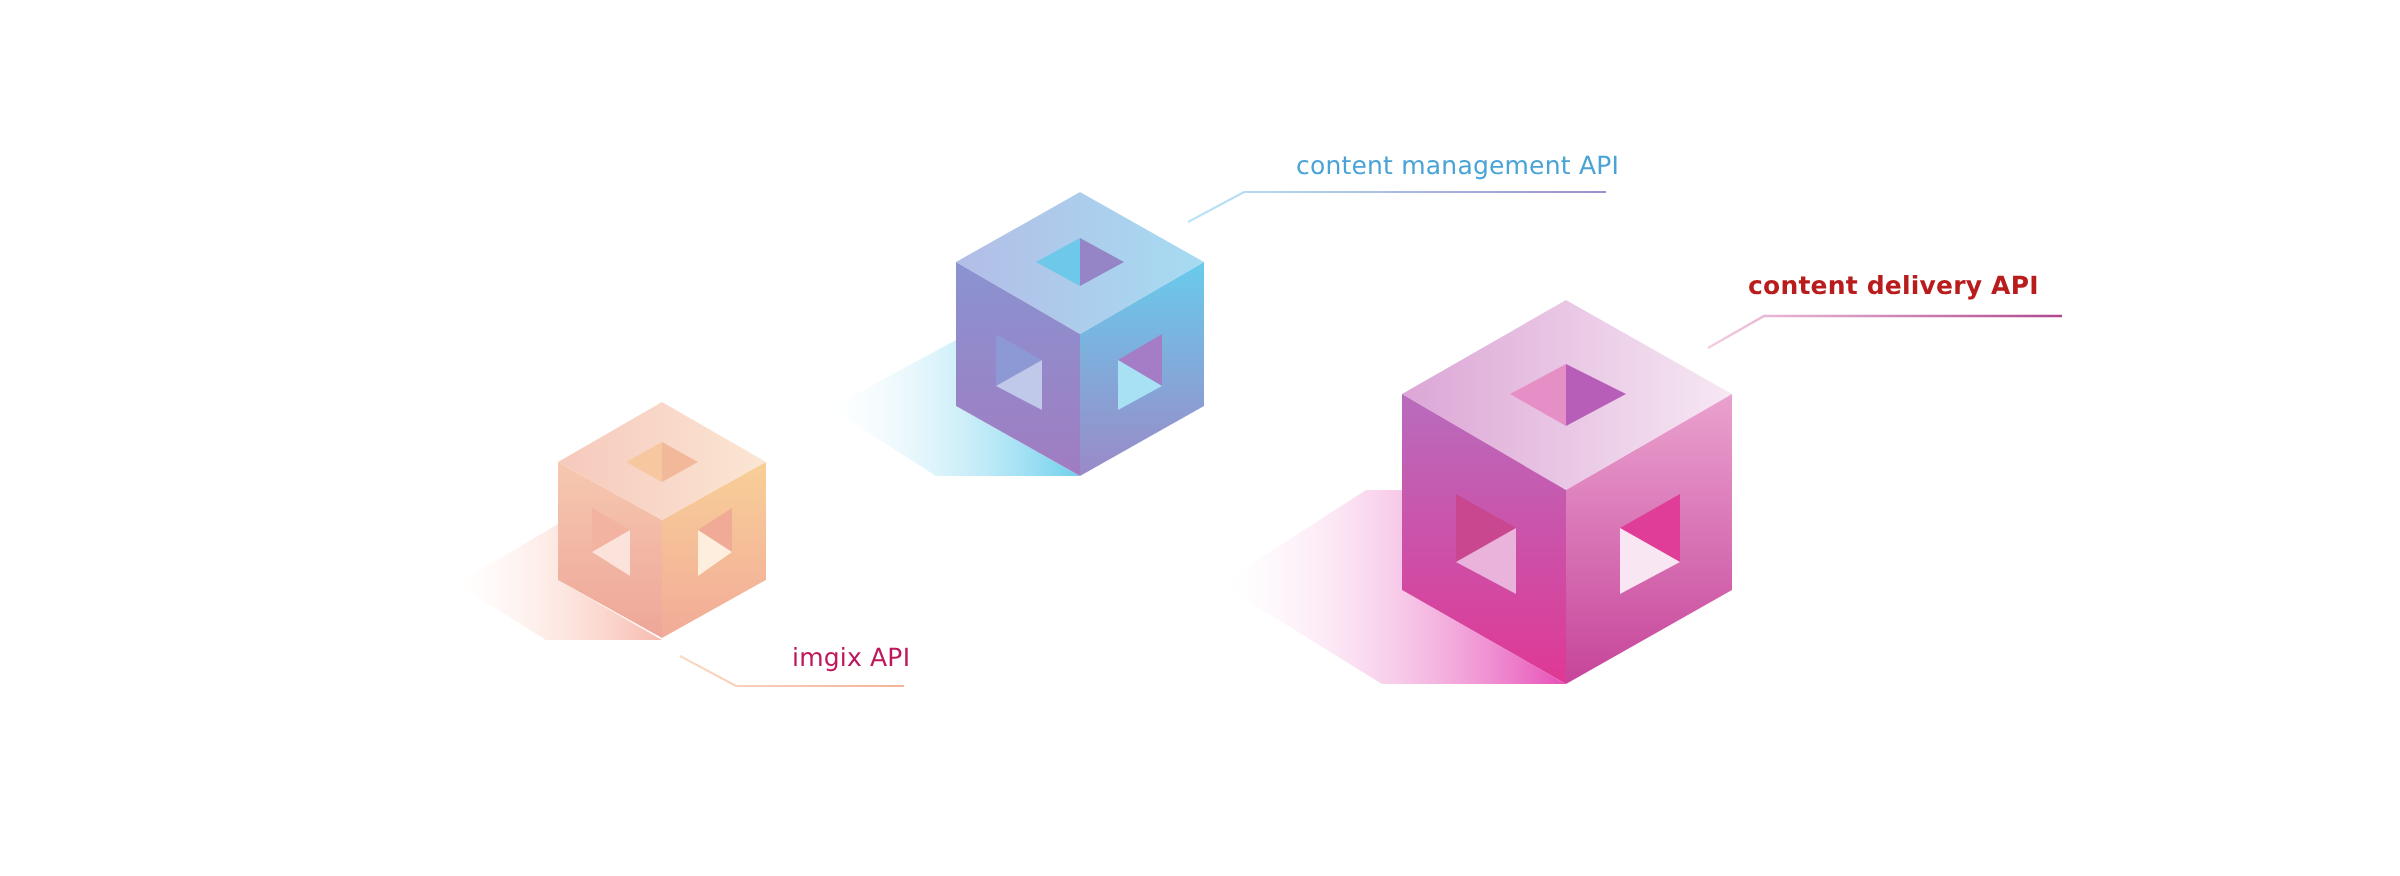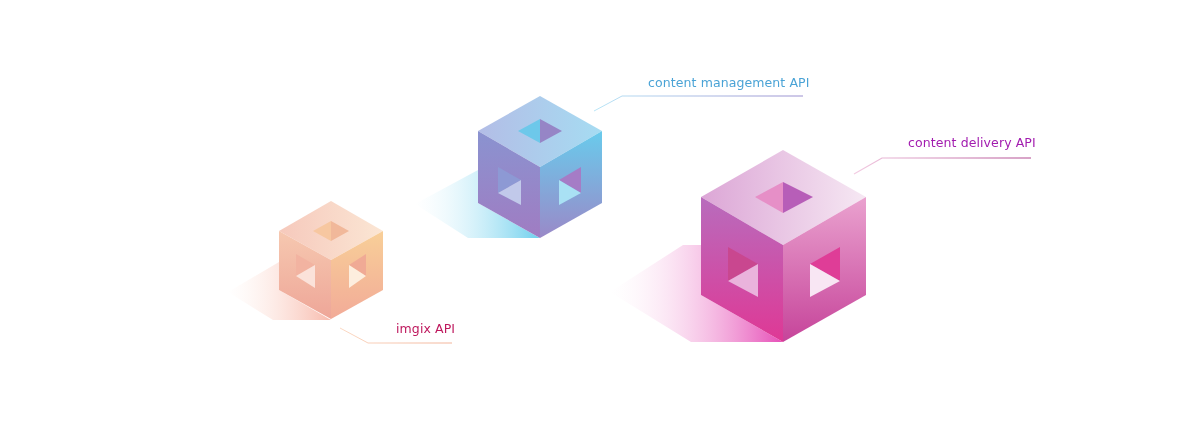--- a/index.html
+++ b/index.html
@@ -7,21 +7,21 @@
   svg.art { position: absolute; left: 0; top: 0; }
   .label {
     position: absolute;
     font-family: "DejaVu Sans", sans-serif;
     font-size: 12.5px;
     white-space: nowrap;
     letter-spacing: 0.1px;
     line-height: 1;
   }
   .label-mgmt { left: 620px; top: 77px; color: #4aa3d6; }
-  .label-delivery { left: 880px; top: 137px; color: #a21caf; }
+  .label-delivery { left: 846px; top: 137px; color: #b91c1c; font-weight: bold; }
   .label-imgix { left: 368px; top: 323px; color: #be185d; }
 </style>
 </head>
 <body>
 
 <div class="stage">
   <svg class="art" width="1200" height="438" viewBox="0 0 1200 438">
     <defs>
 
       <linearGradient id="s-shadow" x1="0" y1="0" x2="1" y2="0">

